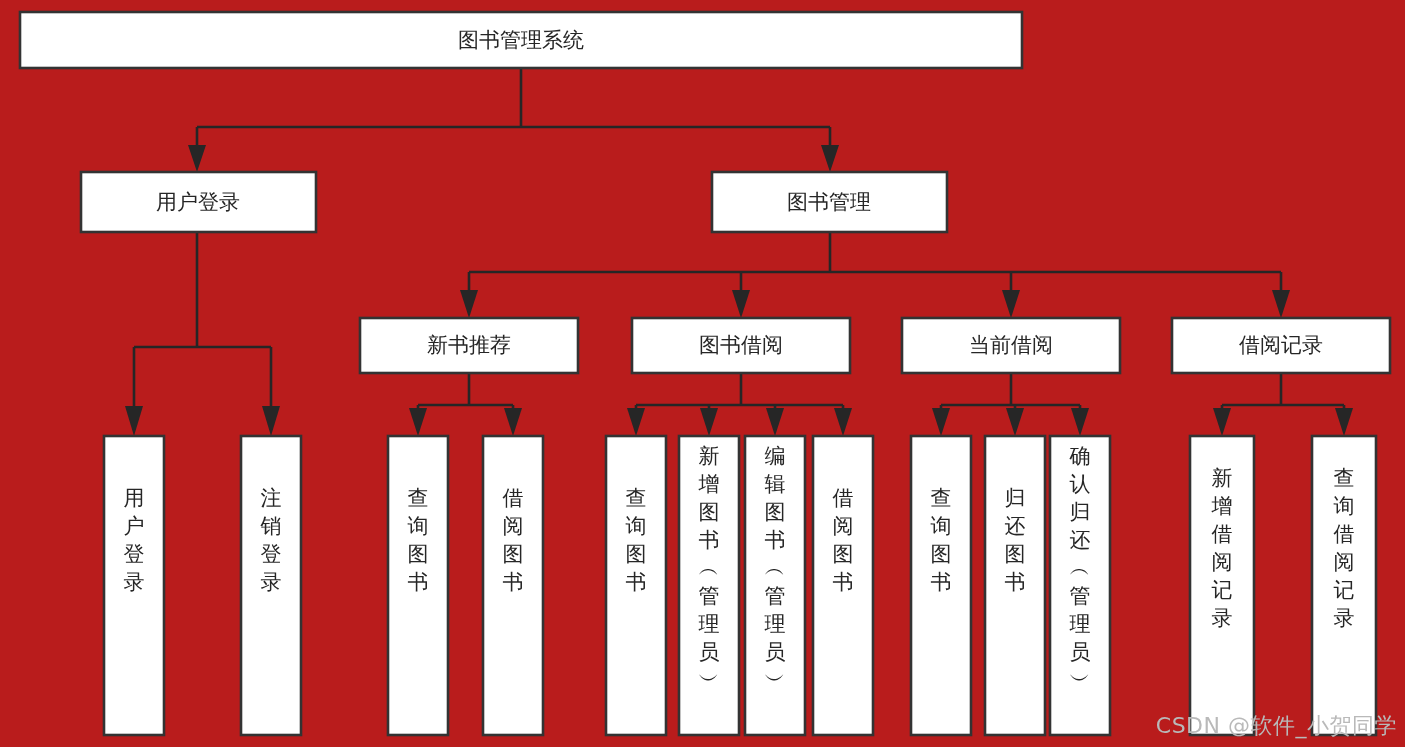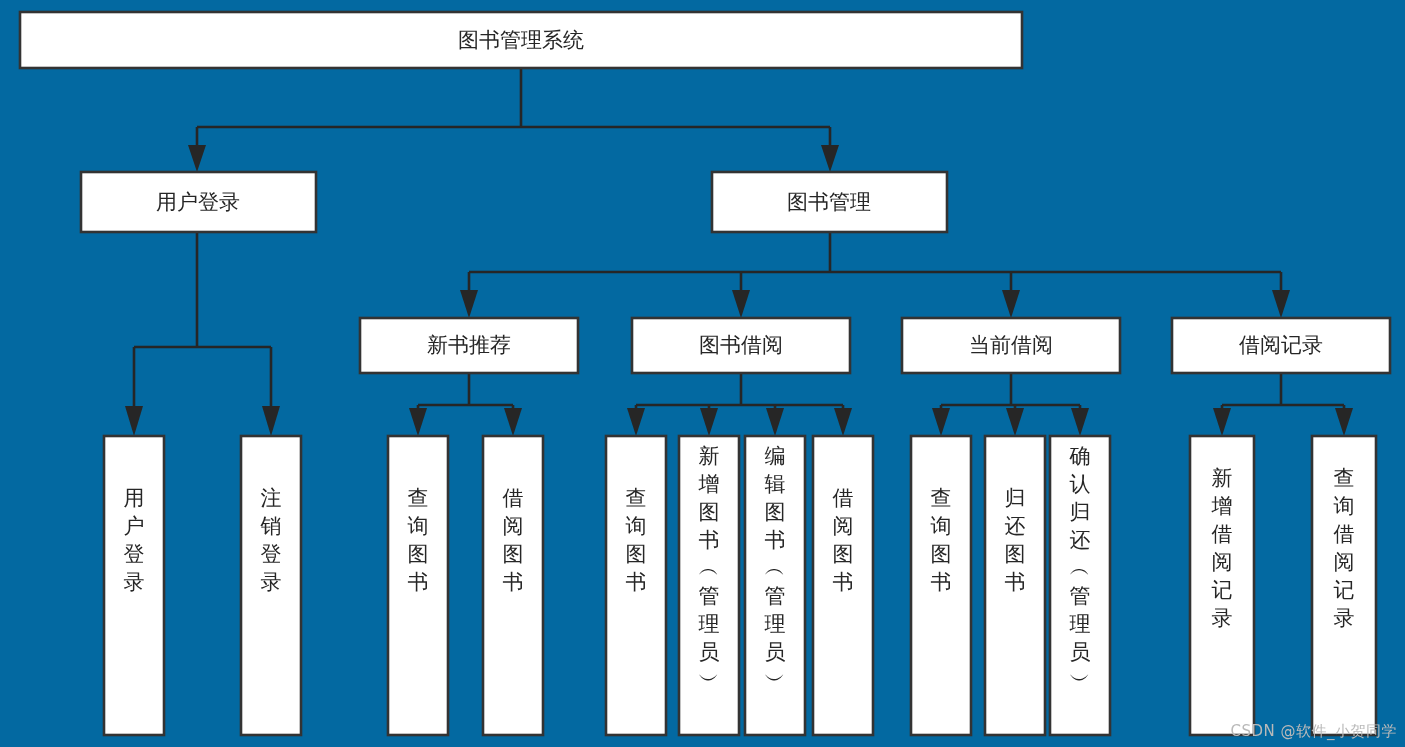--- a/index.html
+++ b/index.html
@@ -7,21 +7,21 @@
     padding: 0;
     background: #ffffff;
   }
   body {
     font-family: "DejaVu Sans", "Liberation Sans", sans-serif;
   }
   #stage {
     position: relative;
     width: 1405px;
     height: 747px;
-    background: #0369a1;
+    background: #b91c1c;
     overflow: hidden;
   }
   #diagram {
     position: absolute;
     top: 0;
     left: 0;
     width: 1405px;
     height: 747px;
   }
   .node-rect {
@@ -50,21 +50,21 @@
   }
   .edge-arrow {
     fill: #262626;
     stroke: none;
   }
   .watermark {
     position: absolute;
     right: 8px;
     bottom: 6px;
     font-family: "DejaVu Sans", "Liberation Sans", sans-serif;
-    font-size: 15px;
+    font-size: 22px;
     color: #b9b9b9;
     letter-spacing: 0.5px;
     white-space: nowrap;
     user-select: none;
   }
 </style>
 </head>
 <body>
 
 <div id="stage">

